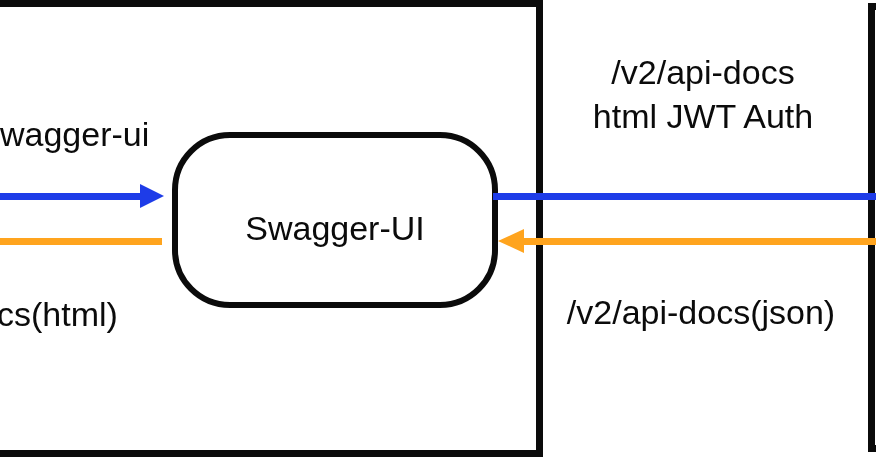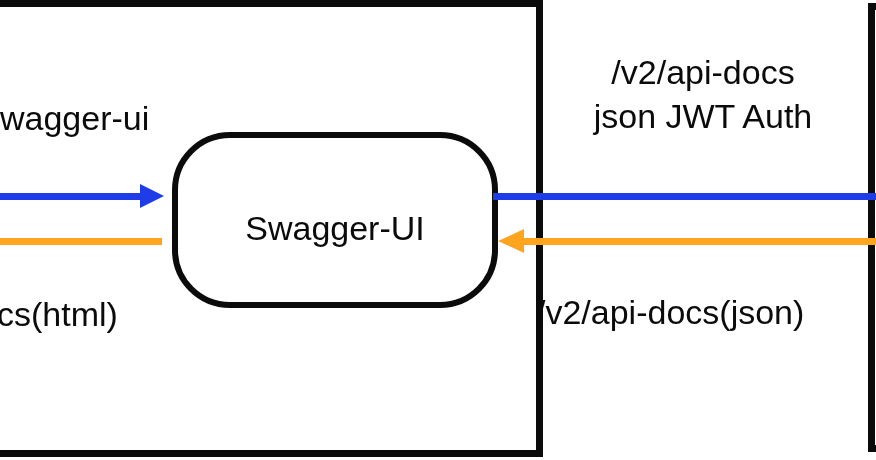--- a/index.html
+++ b/index.html
@@ -84,31 +84,32 @@
   #blue-line-right { left: 493px; top: 193px; width: 391px; }
   #orange-line-right{ left: 520px; top: 238px; width: 364px; }
   .diagram-label {
     position: absolute;
     font-size: 34px;
     line-height: 44px;
     color: var(--ink);
     white-space: nowrap;
     z-index: 2;
   }
-  #label-request-left  { left: 0px;  top: 96px; }
+  #label-request-left  { left: 0px;  top: 112px; }
   #label-response-left { left: -3px; top: 292px; }
   #label-request-right {
     left: 540px; top: 50px;
     width: 326px;
     text-align: center;
     white-space: normal;
   }
   #label-response-right {
     left: 536px; top: 290px;
     width: 330px;
+    text-align: center;
   }
 </style>
 </head>
 <body>
 
 <div id="canvas">
 
   <div id="left-outer-box" class="box"></div>
 
   <div id="right-outer-box" class="box"></div>
@@ -124,18 +125,18 @@
   <div id="blue-line-right" class="arrow-line blue"></div>
   <div id="orange-line-right" class="arrow-line orange"></div>
   <div id="orange-arrowhead-right" class="arrow-head"></div>
 
   <div id="label-request-left" class="diagram-label">wagger-ui</div>
 
   <div id="label-response-left" class="diagram-label">cs(html)</div>
 
   <div id="label-request-right" class="diagram-label">
     <div>/v2/api-docs</div>
-    <div>json JWT Auth</div>
+    <div>html JWT Auth</div>
   </div>
 
   <div id="label-response-right" class="diagram-label">/v2/api-docs(json)</div>
 
 </div>
 
 </body></html>

